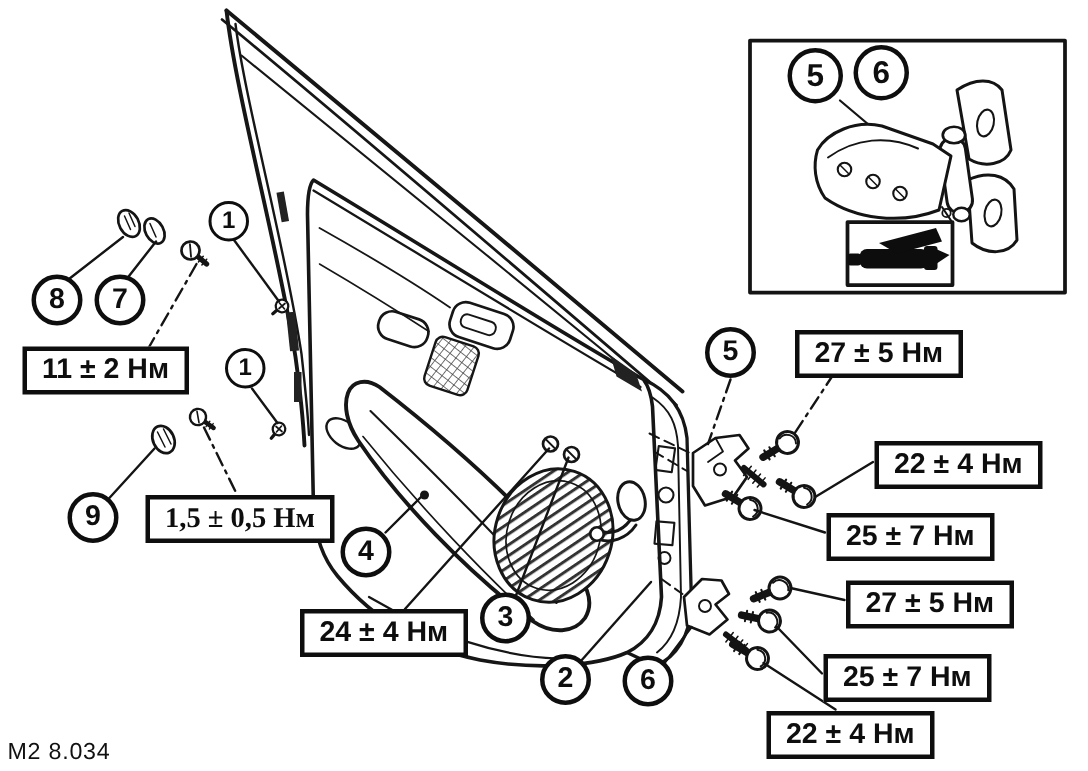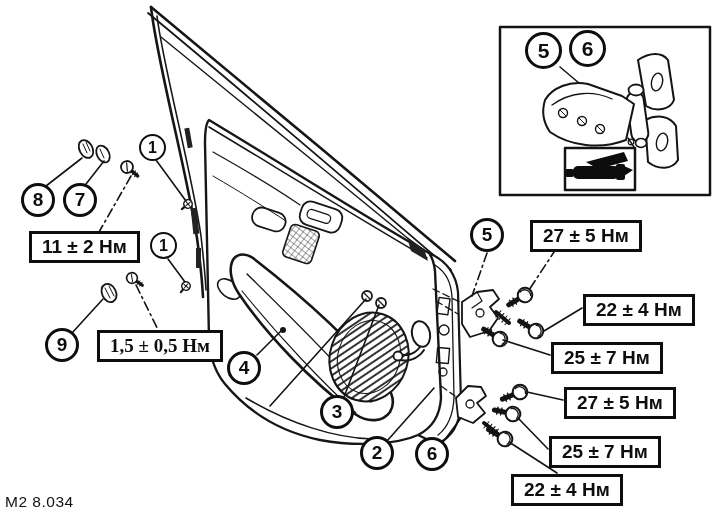--- a/index.html
+++ b/index.html
@@ -224,22 +224,23 @@
         <rect x="573" y="166" width="46" height="13" rx="5"></rect>
         <rect x="565" y="169" width="9" height="8" rx="2"></rect>
         <polygon points="586,162 624,152 628,161 598,169"></polygon>
         <rect x="616" y="164" width="9" height="16" rx="2"></rect>
         <polygon points="624,166 633,170 624,176"></polygon>
       </g>
     </g>
   </g>
 </svg>
 
-  <div class="tq" style="left:29px;top:231px;">11 ± 2 Нм</div>
+  <div class="tq" style="left:15px;top:231px;">11 ± 2 Нм</div>
   <div class="tq" style="left:97px;top:330px;font-family:Liberation Serif, serif;">1,5 ± 0,5 Нм</div>
+  <div class="tq" style="left:200px;top:406px;">24 ± 4 Нм</div>
   <div class="tq" style="left:530px;top:220px;">27 ± 5 Нм</div>
   <div class="tq" style="left:583px;top:294px;">22 ± 4 Нм</div>
   <div class="tq" style="left:551px;top:342px;">25 ± 7 Нм</div>
   <div class="tq" style="left:564px;top:387px;">27 ± 5 Нм</div>
   <div class="tq" style="left:549px;top:436px;">25 ± 7 Нм</div>
   <div class="tq" style="left:511px;top:474px;">22 ± 4 Нм</div>
 
   <div class="co sm" style="left:139px;top:134px;">1</div>
   <div class="co sm" style="left:150px;top:232px;">1</div>
   <div class="co lg" style="left:21px;top:183px;">8</div>

